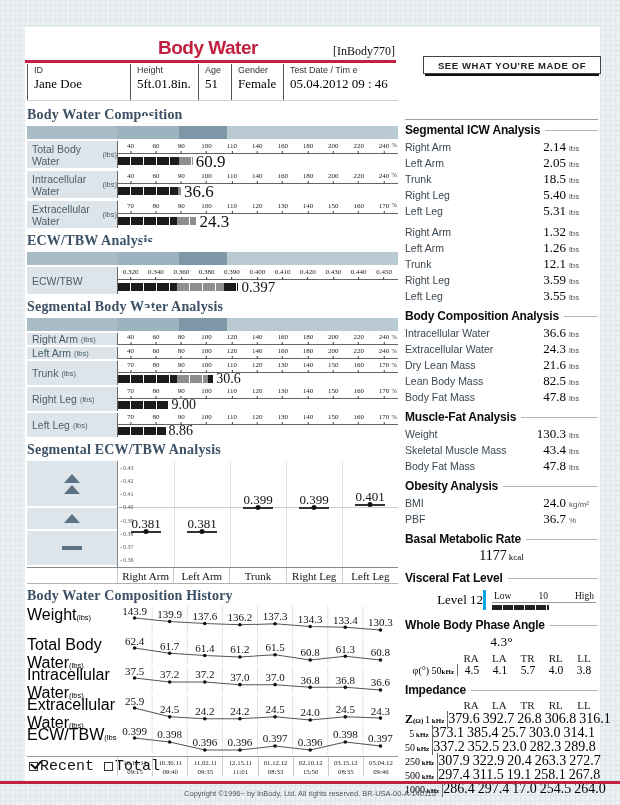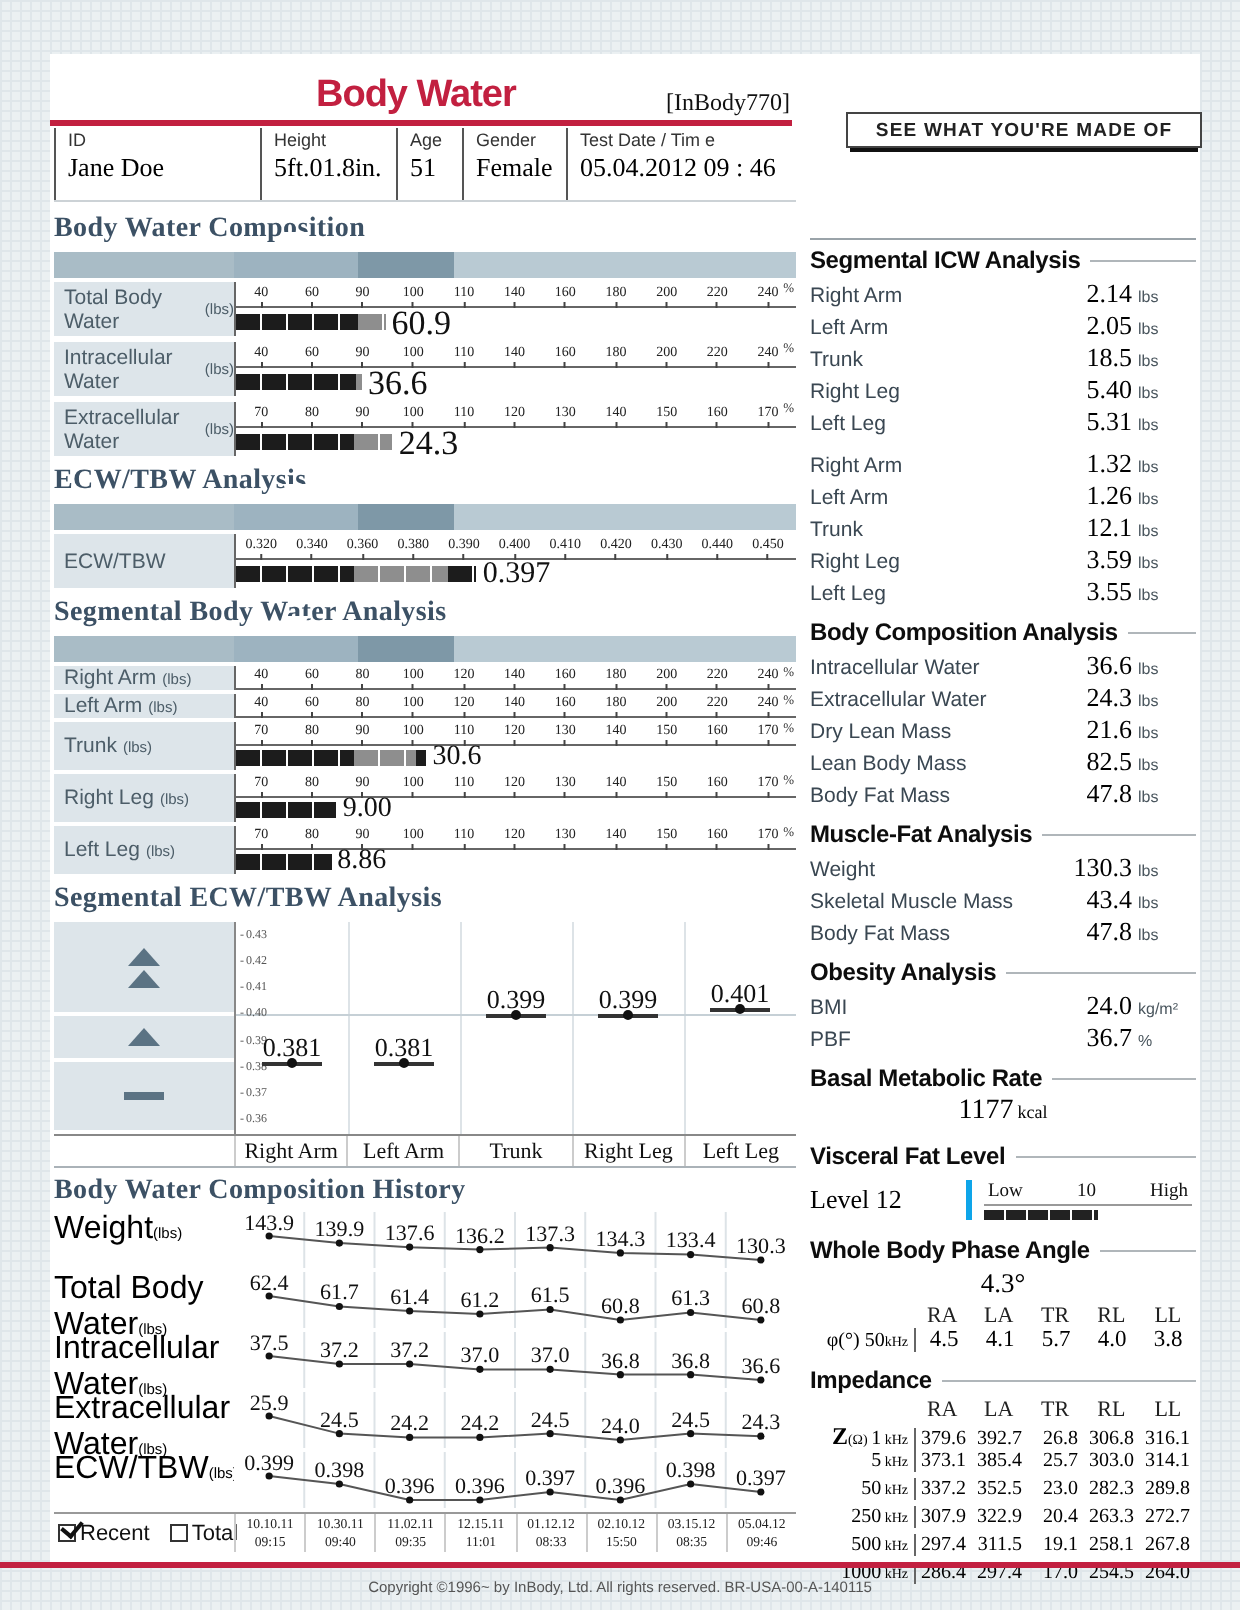--- a/index.html
+++ b/index.html
@@ -83,50 +83,50 @@
   .pt .wh{display:block;width:30px;height:2px;background:#333;margin:0 auto;position:relative;}
   .pt .wh::after{content:"";position:absolute;left:50%;top:-2px;width:5px;height:5px;background:#111;border-radius:50%;transform:translateX(-50%);}
   .xlabels{display:flex;border-top:1px solid #888;border-bottom:1px solid #aab2b8;height:17px;}
   .xlabels .xsp{width:90px;}
   .xlabels .xl{flex:1;text-align:center;font-family:"Liberation Serif",serif;font-size:11px;color:#111;border-left:1px solid #ccc;line-height:16px;}
   
   .hrow{display:flex;margin-bottom:2px;height:28px;}
   .hrow .lcell{width:90px;}
   .hrow .chart{flex:1;position:relative;background:#fff;}
   .dates{display:flex;height:20px;border-top:1px solid #999;}
-  .dates .dsp{width:90px;display:flex;align-items:center;gap:10px;padding-left:2px;font-family:Liberation Sans, sans-serif;font-size:11px;color:#111;}
+  .dates .dsp{width:90px;display:flex;align-items:center;gap:10px;padding-left:2px;font-family:Liberation Mono, monospace;font-size:15px;color:#111;}
   .cbwrap{display:flex;align-items:center;gap:2px;}
   .cb{width:9px;height:9px;border:1px solid #333;display:inline-block;position:relative;background:#fff;}
   .cb.checked::after{content:"";position:absolute;left:1px;top:-3px;width:8px;height:5px;border-left:2px solid #111;border-bottom:2px solid #111;transform:rotate(-50deg);}
   .dates .dcol{flex:1;border-left:1px solid #ccc;text-align:center;font-family:"Liberation Serif",serif;font-size:6.8px;line-height:1.3;padding-top:2px;color:#222;}
   
   .rsec{margin-bottom:5px;}
   .rtitle{display:flex;align-items:center;font-weight:bold;font-size:12px;color:#0d0d0d;gap:5px;margin-bottom:2px;letter-spacing:-0.2px;}
   .rtitle::after{content:"";flex:1;height:1px;background:#b0b6ba;}
   .rrow{display:flex;align-items:baseline;height:16px;}
   .rlabel{flex:1;font-size:10.5px;color:#3a4752;}
   .rval{font-family:"Liberation Serif",serif;font-size:13px;color:#000;width:46px;text-align:right;}
   .runit{font-size:8px;color:#4a565e;width:32px;padding-left:3px;}
   .bmr{text-align:center;font-family:"Liberation Serif",serif;font-size:14px;color:#000;height:18px;}
   .bmr .u{font-size:9px;margin-left:2px;}
   .visc{display:flex;align-items:center;height:26px;}
-  .vlevel{width:78px;text-align:left;font-family:"Liberation Serif",serif;font-size:13px;color:#000;}
+  .vlevel{width:78px;text-align:right;font-family:"Liberation Serif",serif;font-size:13px;color:#000;}
   .vgauge{flex:1;border-left:3px solid #0ea5e9;padding:1px 2px 0 6px;}
   .vglabels{display:flex;justify-content:space-between;font-family:"Liberation Serif",serif;font-size:9.5px;color:#111;border-bottom:1px solid #999;padding:0 2px 1px;}
   .vgbar{margin-top:2px;height:5px;background:repeating-linear-gradient(90deg,#222 0 10px,#fff 10px 11px);}
   .phval{text-align:center;font-family:"Liberation Serif",serif;font-size:13.5px;margin:0 0 2px;color:#000;}
   .thead{display:flex;font-family:"Liberation Serif",serif;font-size:11px;color:#222;justify-content:space-between;}
   .thead .tsp{width:52px;}
   .thead .th{flex:1;text-align:center;}
   .trow{display:flex;align-items:baseline;height:14px;font-family:"Liberation Serif",serif;}
   .trow .tlab{width:52px;text-align:right;font-size:10px;padding-right:3px;white-space:nowrap;color:#000;}
   .trow .tlab .zb{font-weight:bold;font-size:12px;}
-  .trow .tlab .sm{font-size:7px;}
+  .trow .tlab .sm{font-size:7px;font-weight:bold;}
   .trow .tvals{flex:1;display:flex;border-left:1px solid #666;}
-  .trow .tv{flex:1;text-align:right;font-size:10px;padding-right:3px;color:#000;}
+  .trow .tv{flex:1;text-align:center;font-size:14px;padding-right:3px;color:#000;}
   .trow.ph .tv{font-size:11.5px;text-align:center;padding-right:0;}
   
   .botline{position:absolute;left:0;top:781px;width:620px;height:3px;background:var(--crimson);}
   .copy{position:absolute;left:0;top:789px;width:620px;text-align:center;font-size:7.5px;color:#555;}
 </style>
 </head>
 <body>
 
 <div class="page">
   <div class="hdr-title">Body Water</div>

